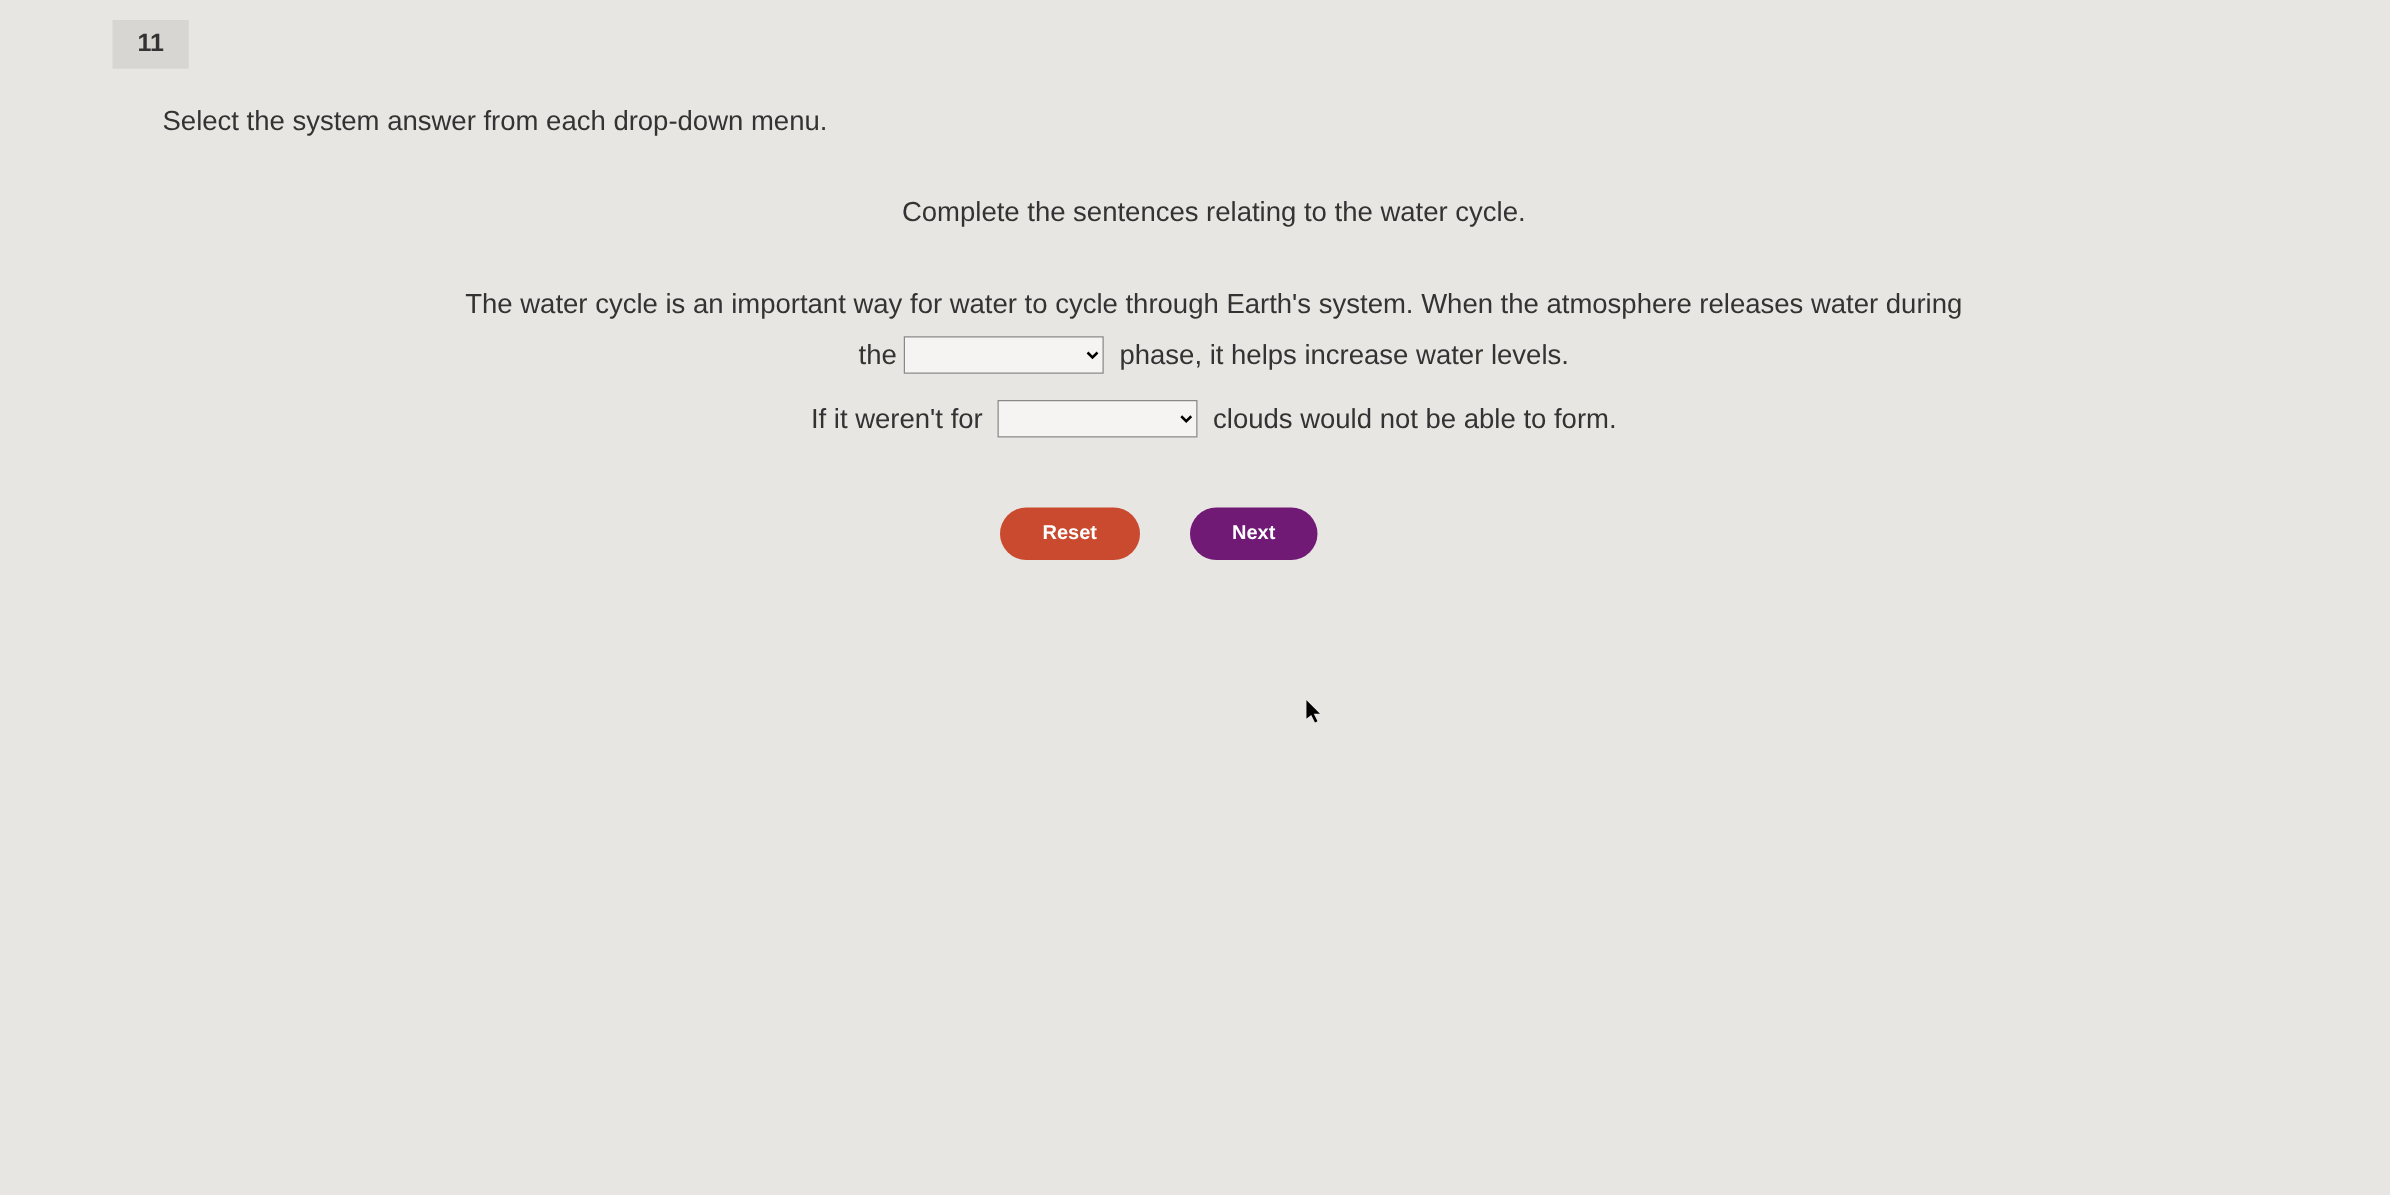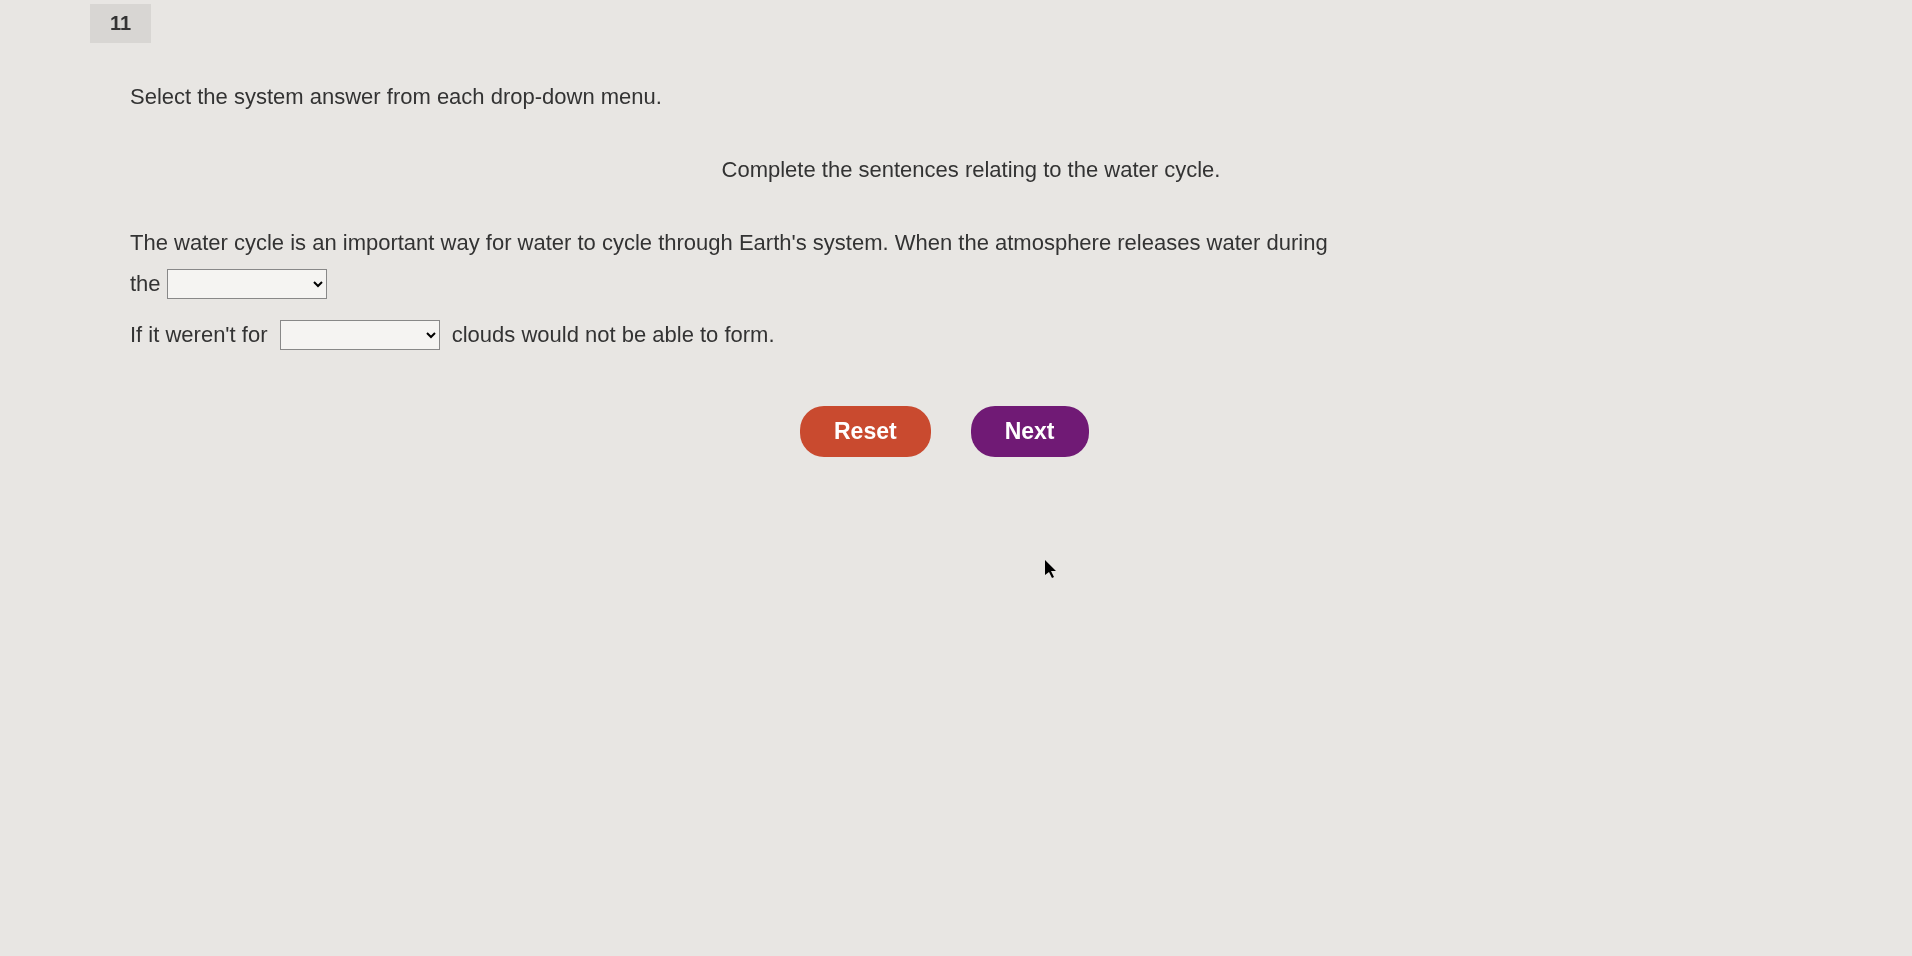--- a/index.html
+++ b/index.html
@@ -10,21 +10,21 @@
     body {
       font-family: Arial, Helvetica, sans-serif;
       background: #e8e6e3;
       width: 1912px;
       height: 956px;
       overflow: hidden;
       position: relative;
     }
     .question-number-box {
       position: absolute;
-      top: 4px;
+      top: 16px;
       left: 90px;
       background: #d8d6d3;
       padding: 8px 20px;
       font-size: 20px;
       font-weight: bold;
       color: #333;
     }
     .content {
       position: absolute;
       top: 80px;
@@ -43,20 +43,21 @@
     }
     .sentence-block {
       margin-bottom: 18px;
     }
     .sentence-line {
       display: flex;
       align-items: center;
       flex-wrap: wrap;
       gap: 0;
       margin-bottom: 8px;
+      justify-content: center;
     }
     .sentence-text {
       white-space: pre;
     }
     select.dropdown {
       width: 160px;
       height: 30px;
       border: 1px solid #888;
       background: #f5f4f2;
       font-size: 16px;
@@ -67,21 +68,21 @@
     .button-row {
       display: flex;
       gap: 40px;
       margin-top: 55px;
       margin-left: 670px;
     }
     .btn {
       border: none;
       border-radius: 24px;
       padding: 12px 34px;
-      font-size: 23px;
+      font-size: 16px;
       font-weight: bold;
       color: #fff;
       cursor: pointer;
       text-align: center;
     }
     .btn-reset {
       background: #c94a2f;
     }
     .btn-next {
       background: #701a75;
@@ -106,20 +107,21 @@
 
   <div class="sentence-block">
     <div class="sentence-line">
       <span class="sentence-text">The water cycle is an important way for water to cycle through Earth's system. When the atmosphere releases water during</span>
     </div>
     <div class="sentence-line">
       <span class="sentence-text">the</span>
       <select class="dropdown">
         <option></option>
       </select>
+      <span class="sentence-text"> phase, it helps increase water levels.</span>
     </div>
   </div>
 
   <div class="sentence-block">
     <div class="sentence-line">
       <span class="sentence-text">If it weren't for </span>
       <select class="dropdown">
         <option></option>
       </select>
       <span class="sentence-text"> clouds would not be able to form.</span>

